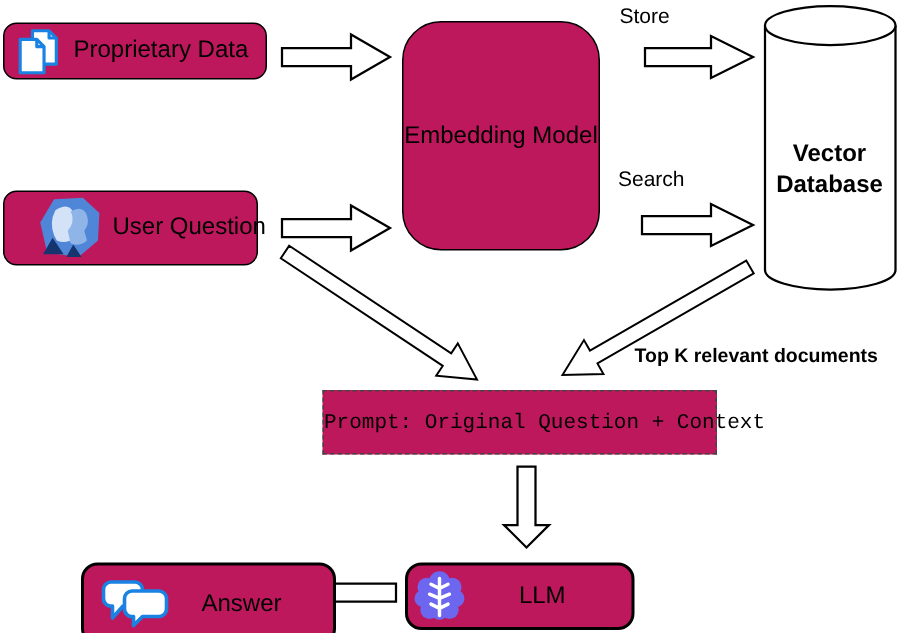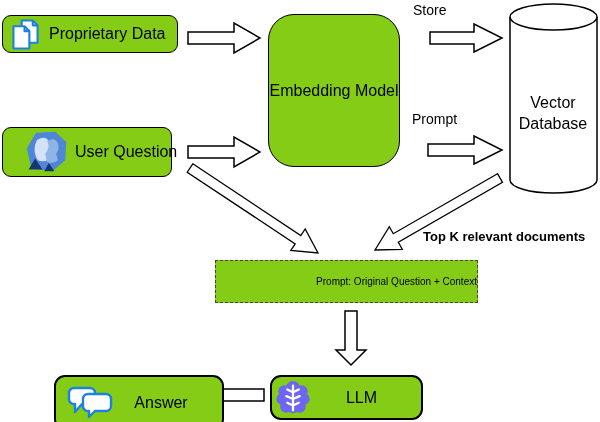--- a/index.html
+++ b/index.html
@@ -2,42 +2,42 @@
 <html><head>
 <meta charset="utf-8">
 <style>
   html,body{margin:0;padding:0;background:#fff;}
   #canvas{
     position:relative;width:600px;height:422px;background:#fff;overflow:hidden;
     font-family:"Liberation Sans",sans-serif;color:#000;
   }
   #arrow-layer{position:absolute;left:0;top:0;width:600px;height:422px;}
   .box{
-    position:absolute;background:#84cc16;border:1.5px solid #000;border-radius:9px;
+    position:absolute;background:#be185d;border:1.5px solid #000;border-radius:9px;
     display:flex;align-items:center;box-sizing:border-box;font-size:16px;
   }
   .box .lbl{white-space:nowrap;}
   #box-pd{left:2px;top:15px;width:176px;height:38px;padding-left:9px;gap:10px;}
   #box-uq{left:2px;top:127px;width:170px;height:50px;padding-left:22px;gap:6px;}
   #box-em{left:268px;top:14px;width:132px;height:153px;border-radius:26px;justify-content:center;}
   #box-llm{left:270px;top:375px;width:153px;height:45px;padding-left:2px;border-width:2px;border-radius:11px;}
   #box-llm .lbl{flex:1;text-align:center;padding-right:10px;}
   #box-answer{left:6px;top:375px;width:170px;height:55px;padding-left:11px;border-width:2px;border-radius:11px;margin-left:48px;}
   #box-answer .lbl{flex:1;text-align:center;padding-right:14px;}
   #box-prompt{
     left:215px;top:260px;width:263px;height:43px;border:1.2px dashed #444;
-    border-radius:0;justify-content:flex-end;font-size:10px;
+    border-radius:0;justify-content:flex-start;font-size:14px;font-family:Liberation Mono, monospace;
   }
   .flabel{position:absolute;font-size:14px;}
   #label-store{left:413px;top:2px;width:85px;}
   #label-search{left:412px;top:111px;width:85px;}
   #label-topk{left:423px;top:229px;font-size:13px;text-align:left;white-space:nowrap;font-weight:bold;}
   #cyl-label{
     position:absolute;left:509px;top:92px;width:88px;text-align:center;
-    font-size:16px;line-height:21px;
+    font-size:16px;line-height:21px;font-weight:bold;
   }
   .icon{flex:0 0 auto;display:block;}
 </style>
 </head>
 <body>
 
 <div id="canvas">
 
   <svg id="arrow-layer" viewBox="0 0 600 422" xmlns="http://www.w3.org/2000/svg">
     <g fill="#ffffff" stroke="#000000">
@@ -80,21 +80,21 @@
     <span class="lbl">User Question</span>
   </div>
 
   <div class="box" id="box-em">
     <span class="lbl">Embedding Model</span>
   </div>
 
   <div id="cyl-label">Vector Database</div>
 
   <div class="flabel" id="label-store">Store</div>
-  <div class="flabel" id="label-search">Prompt</div>
+  <div class="flabel" id="label-search">Search</div>
   <div class="flabel" id="label-topk">Top K relevant documents</div>
 
   <div class="box" id="box-prompt">
     <span class="lbl">Prompt: Original Question + Context</span>
   </div>
 
   <div class="box" id="box-llm">
     <svg class="icon" width="38" height="40" viewBox="0 0 40 40">
       <g fill="#6d67f0">
         <circle cx="20" cy="9.5" r="7.5"></circle>

